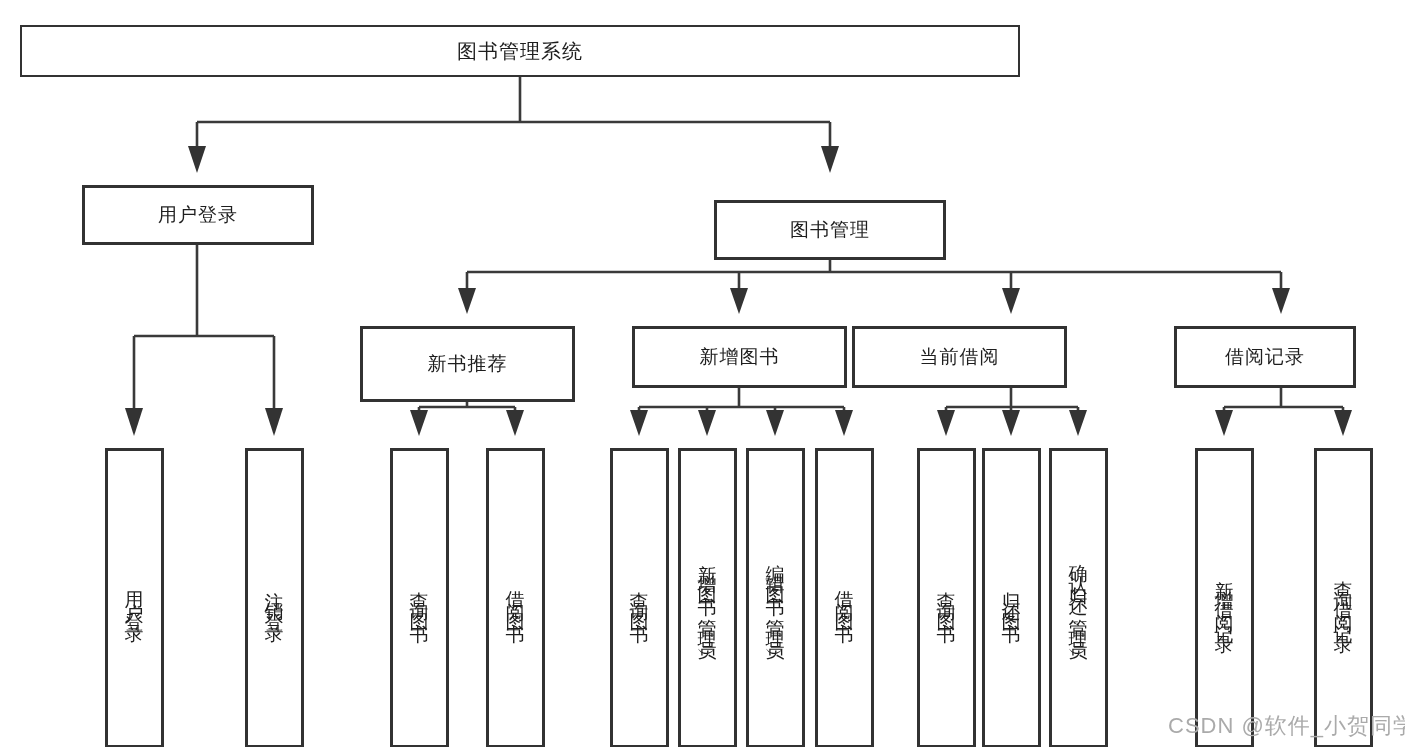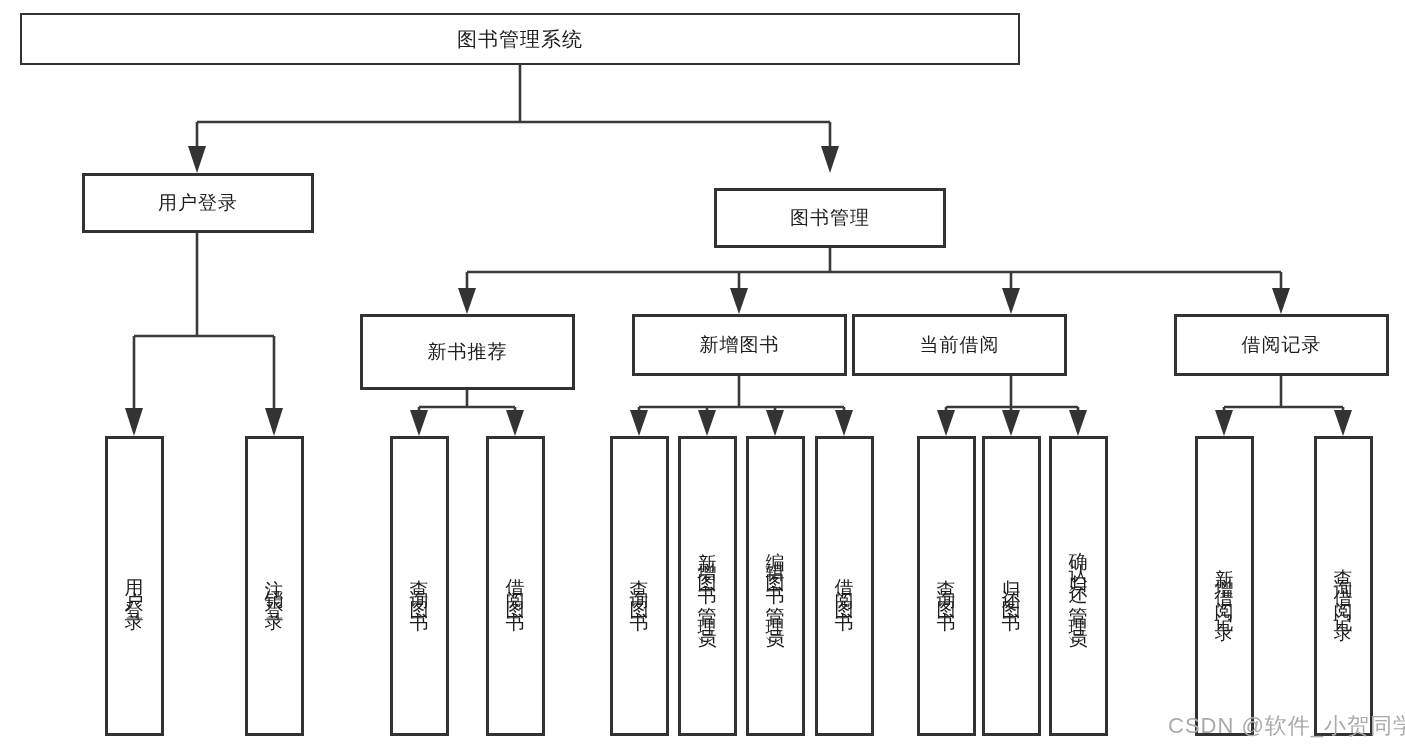--- a/index.html
+++ b/index.html
@@ -27,20 +27,21 @@
     background: #ffffff;
     border: 3px solid #323232;
     display: flex;
     align-items: center;
     justify-content: center;
     color: #1e1e1e;
     font-size: 19px;
     letter-spacing: 1px;
     z-index: 2;
     text-align: right;
+    margin-top: 12px;
   }
   .box.root {
     border-width: 2px;
     font-size: 20px;
   }
   .leaf .label {
     writing-mode: vertical-rl;
     text-orientation: mixed;
     letter-spacing: 11px;
     line-height: 1;
@@ -122,21 +123,21 @@
 
   <div class="box" style="left:360px;top:314px;width:215px;height:76px">
     <span class="label">新书推荐</span>
   </div>
   <div class="box" style="left:632px;top:314px;width:215px;height:62px">
     <span class="label">新增图书</span>
   </div>
   <div class="box" style="left:852px;top:314px;width:215px;height:62px">
     <span class="label">当前借阅</span>
   </div>
-  <div class="box" style="left:1174px;top:314px;width:215px;height:62px">
+  <div class="box" style="left:1174px;top:314px;width:182px;height:62px">
     <span class="label">借阅记录</span>
   </div>
 
   <div class="box leaf" style="left:105px;top:436px;width:59px;height:300px">
     <span class="label">用户登录</span>
   </div>
   <div class="box leaf" style="left:245px;top:436px;width:59px;height:300px">
     <span class="label">注销登录</span>
   </div>
 

